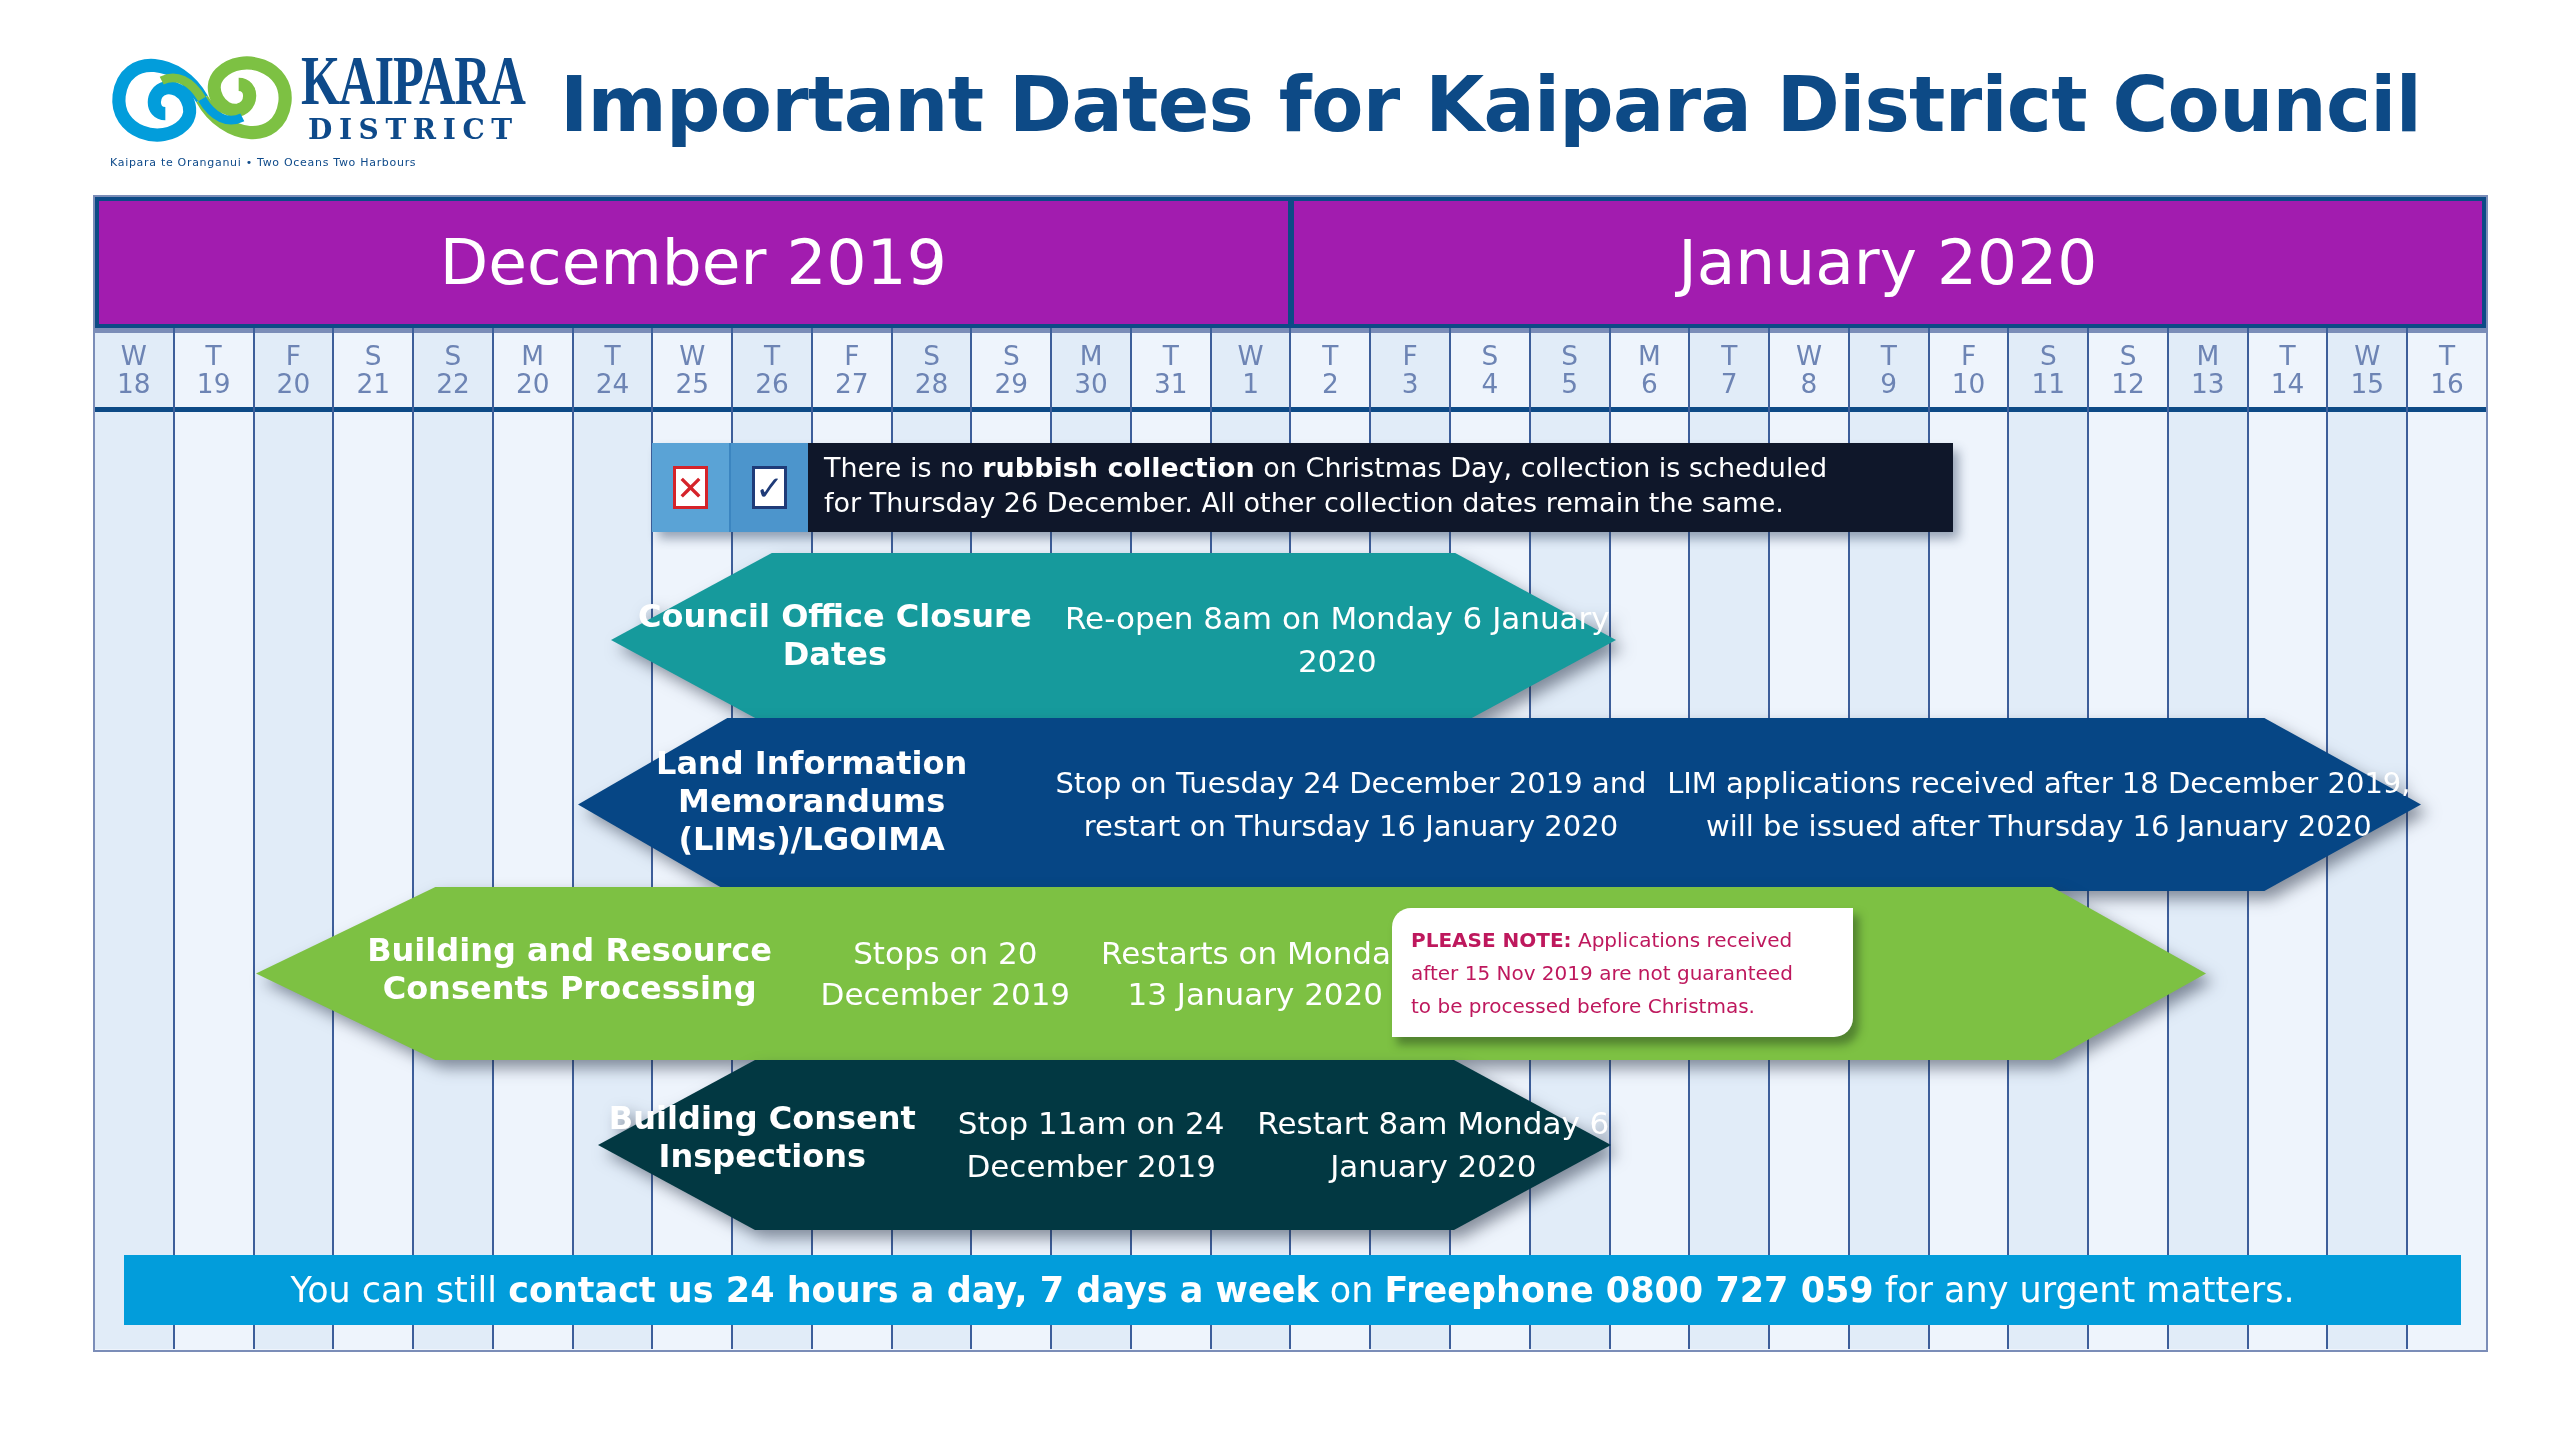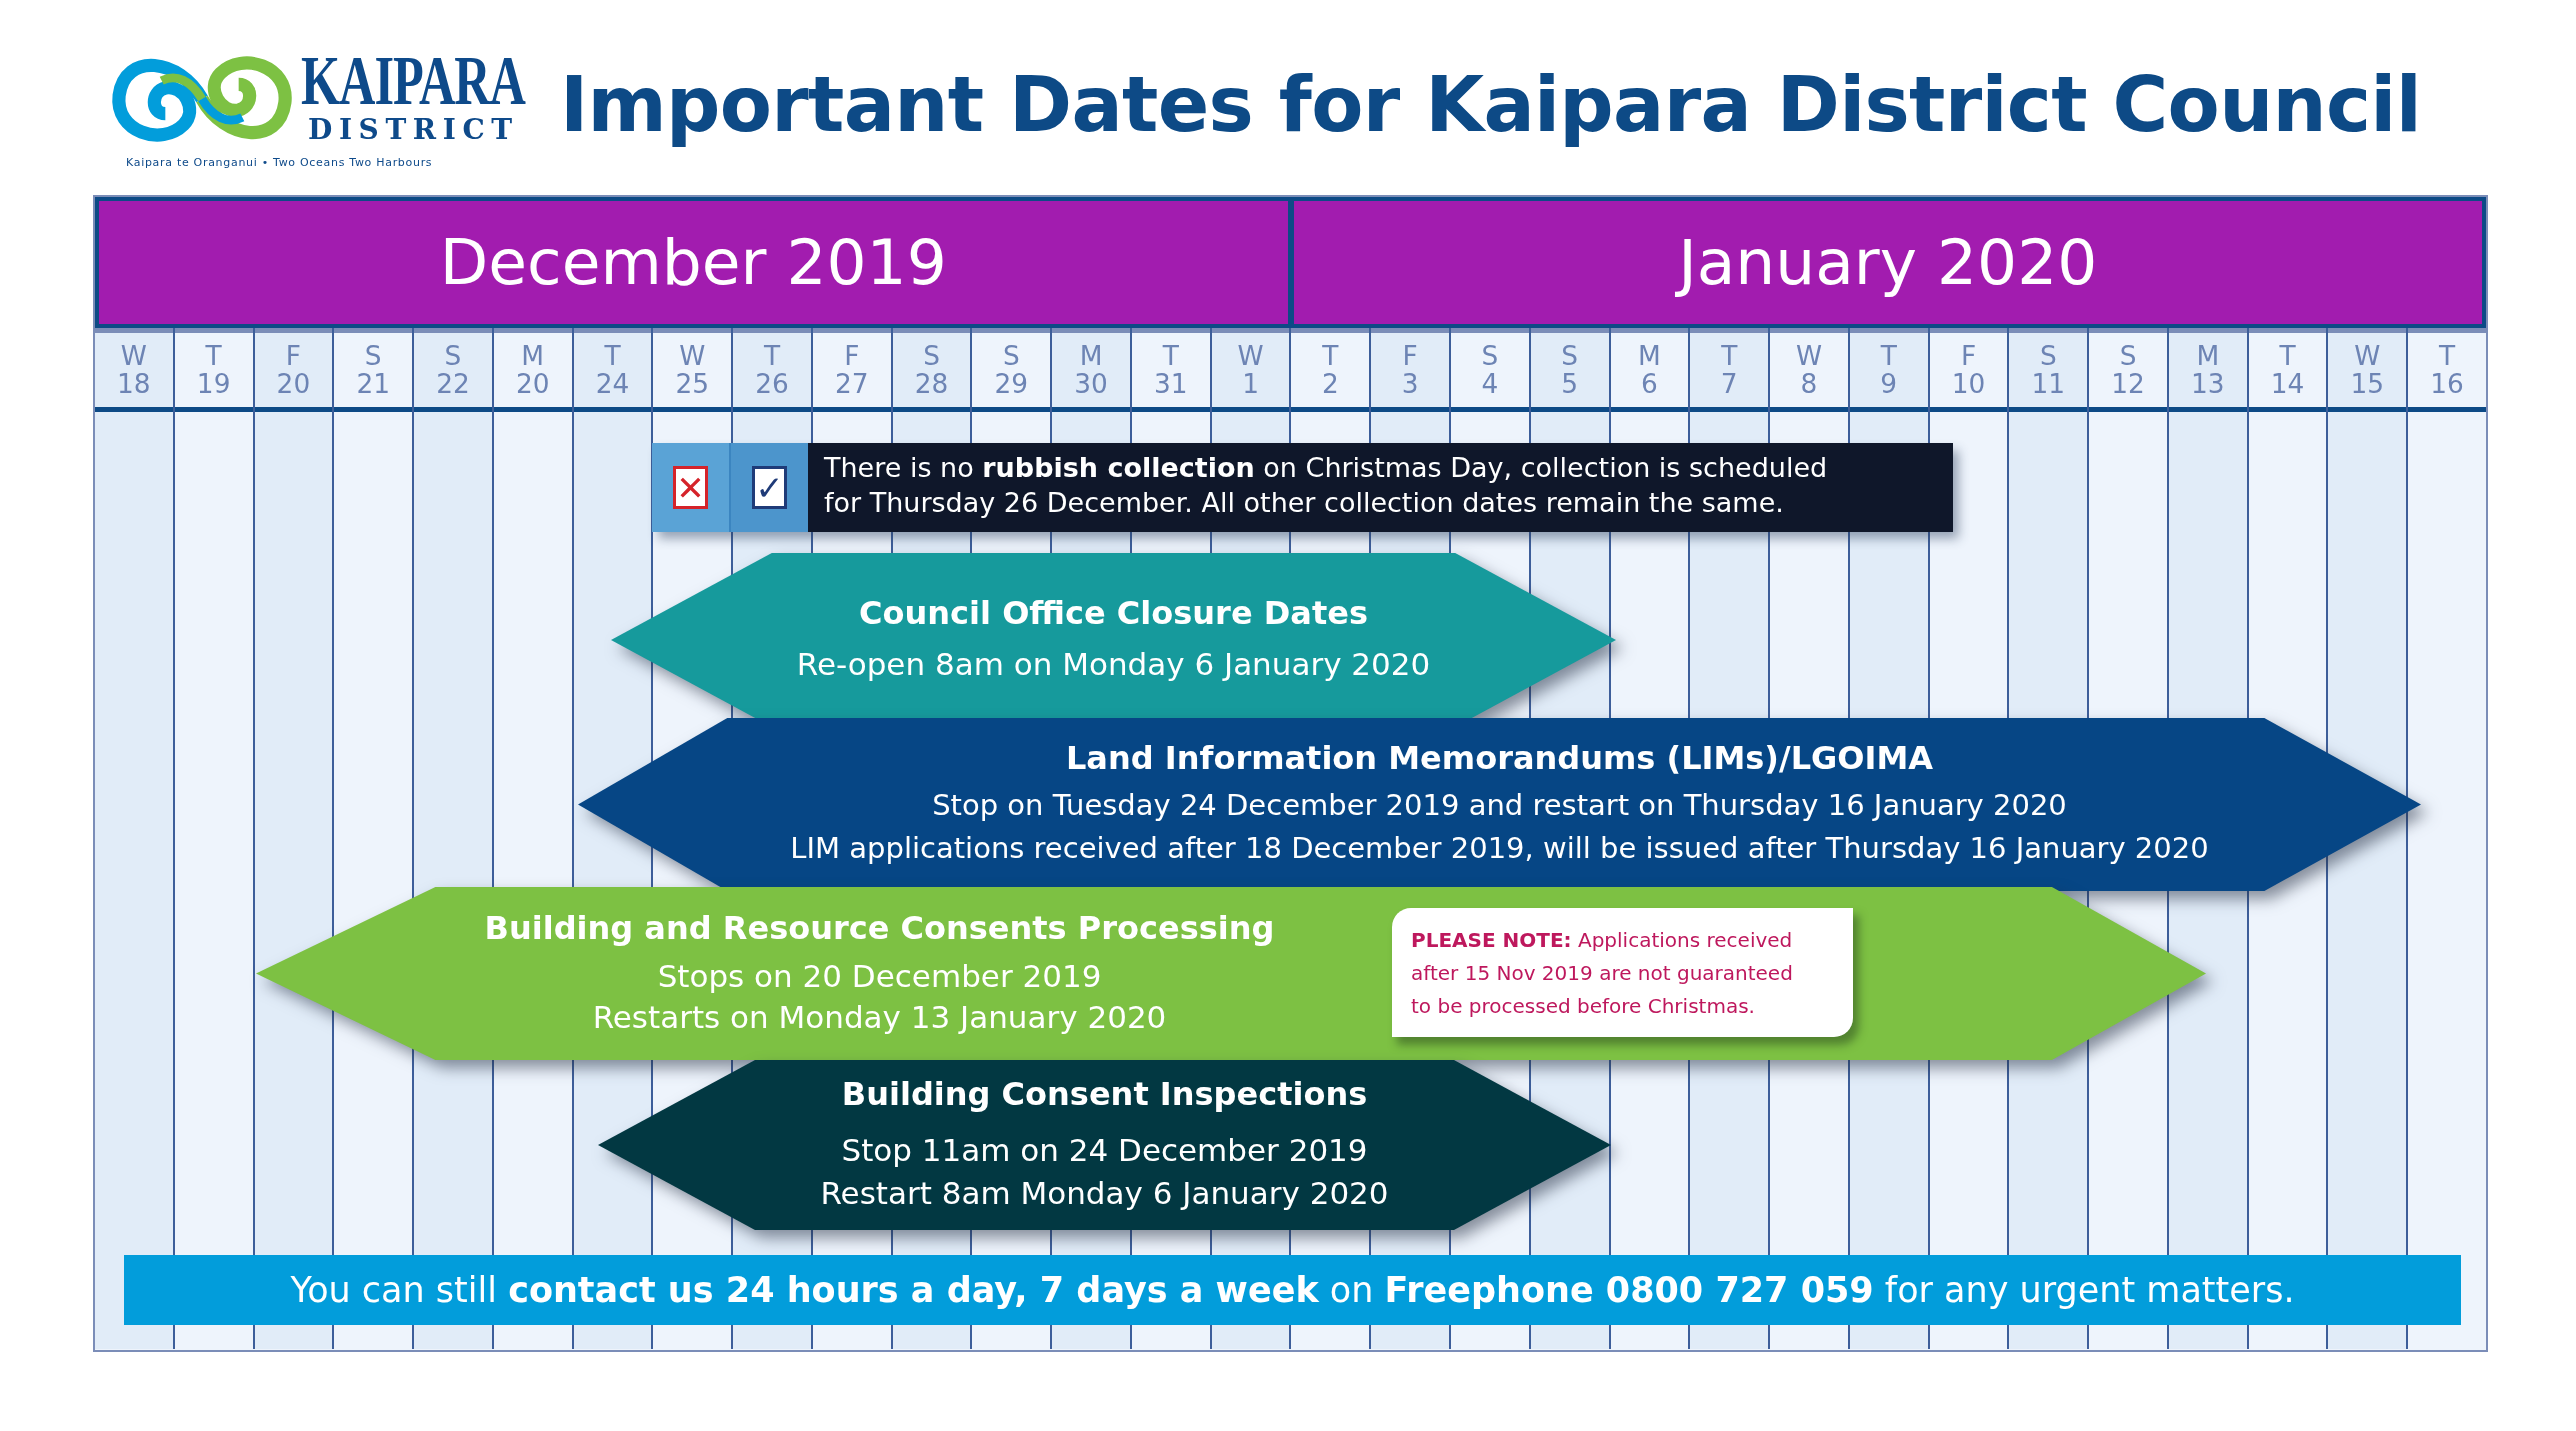--- a/index.html
+++ b/index.html
@@ -2,21 +2,21 @@
 <html style="font-size:11.7px"><head>
 <meta charset="utf-8">
 <style>
   html,body{margin:0;padding:0;background:#ffffff;}
   body{width:2576px;height:1431px;position:relative;overflow:hidden;font-family:"Liberation Sans","DejaVu Sans",sans-serif;}
   .abs{position:absolute;}
   
   .logo{left:110px;top:40px;width:382px;height:132px;}
   .logo-word{position:absolute;left:191px;top:5.9px;font-family:"Liberation Serif","DejaVu Serif",serif;font-weight:bold;color:#0e4a8a;font-size:70px;line-height:70px;letter-spacing:-1.5px;transform:scaleX(0.72);transform-origin:left top;}
   .logo-sub{position:absolute;left:198px;top:73px;font-family:"DejaVu Serif",serif;font-weight:bold;color:#0e4a8a;font-size:28px;letter-spacing:6.6px;}
-  .logo-tag{position:absolute;left:16px;top:116px;font-family:"DejaVu Sans",sans-serif;color:#0e4a8a;font-size:11px;letter-spacing:0.7px;white-space:nowrap;}
+  .logo-tag{position:absolute;left:0px;top:116px;font-family:"DejaVu Sans",sans-serif;color:#0e4a8a;font-size:11px;letter-spacing:0.7px;white-space:nowrap;}
   .title{left:560px;top:50px;font-family:"DejaVu Sans",sans-serif;font-weight:bold;color:#0d4a86;font-size:76px;line-height:110px;white-space:nowrap;letter-spacing:-0.7px;}
   
   .cal{left:93px;top:195px;width:2395px;height:1157px;border:2.2px solid #7b8db8;box-sizing:border-box;background:#eef4fc;}
   .months{position:absolute;left:0;top:0;width:100%;height:131px;display:flex;}
   .month{flex:1;background:#a21caf;border:4.4px solid #0d4a86;box-sizing:border-box;display:flex;align-items:center;justify-content:center;color:#fff;font-family:"DejaVu Sans",sans-serif;font-size:63px;}
   .month + .month{border-left:2.2px solid #0d4a86;}
   .days{position:absolute;left:0;top:131px;width:100%;height:1021px;display:flex;}
   .day{flex:1;border-right:2.9px solid #3d5e9a;box-sizing:border-box;position:relative;}
   .day:last-child{border-right:none;}
   .day.alt{background:#e1ecf8;}
@@ -26,21 +26,21 @@
   .rubbish{left:652px;top:443px;width:1301px;height:89px;display:flex;box-shadow:5.9px 7.3px 10.3px rgba(40,60,90,0.45);}
   .rb-x,.rb-ok{width:77px;background:#5aa3d6;display:flex;align-items:center;justify-content:center;}
   .rb-ok{background:#4c95cc;border-left:2.2px solid #3b85c0;}
   .box{width:35px;height:43px;background:#fff;box-sizing:border-box;display:flex;align-items:center;justify-content:center;font-weight:bold;font-size:34px;}
   .box.x{border:3.7px solid #d5232a;color:#d5232a;}
   .box.ok{border:3.7px solid #1f3b78;color:#1f3b78;}
   .rb-text{flex:1;background:#0f172a;color:#fff;font-family:"DejaVu Sans",sans-serif;font-size:27px;line-height:35px;padding:7.3px 0 0 16px;}
   .rb-text b{font-weight:bold;}
   .hex{position:absolute;color:#fff;text-align:center;font-family:"DejaVu Sans",sans-serif;filter:drop-shadow(7.3px 8.8px 7.3px rgba(30,40,60,0.5));}
   .hex .shape{position:absolute;inset:0;}
-  .hex .content{position:absolute;inset:0;display:flex;flex-direction:column;align-items:center;justify-content:center;}
+  .hex .content{position:absolute;inset:0;display:flex;flex-direction:row;align-items:center;justify-content:center;}
   .h-title{font-weight:bold;}
   .closure{left:611px;top:553px;width:1005px;height:174px;}
   .closure .shape{background:#169a9c;clip-path:polygon(16% 0,84% 0,100% 50%,84% 100%,16% 100%,0 50%);}
   .closure .h-title{font-size:32px;margin-bottom:10.3px;}
   .closure .line{font-size:31px;line-height:43px;}
   .lim{left:578px;top:718px;width:1843px;height:173px;}
   .lim .shape{background:#064685;clip-path:polygon(8.1% 0,91.5% 0,100% 50%,91.5% 100%,8.1% 100%,0 50%);}
   .lim .h-title{font-size:32px;margin-bottom:7.3px;}
   .lim .line{font-size:29px;line-height:43px;}
   .green{left:256px;top:887px;width:1911px;height:173px;padding-left:39px;}

